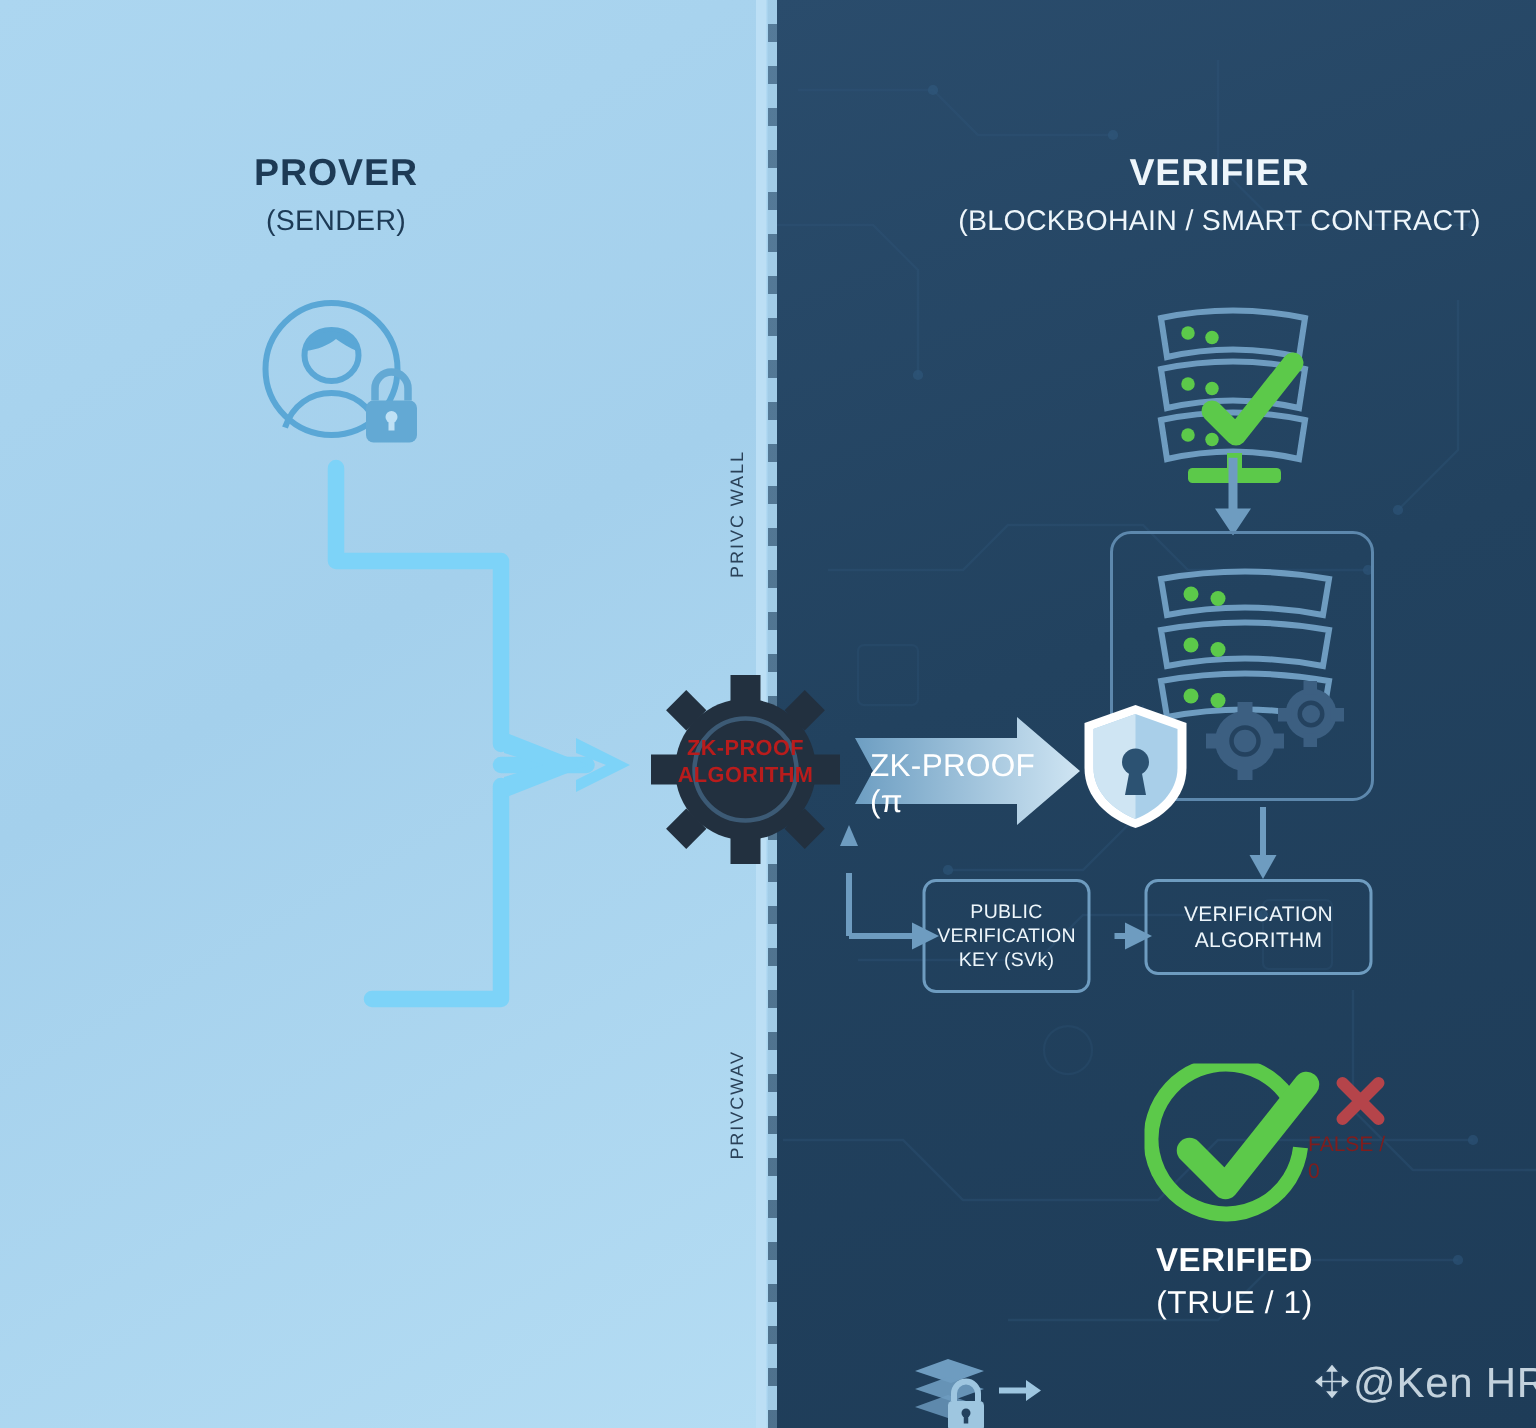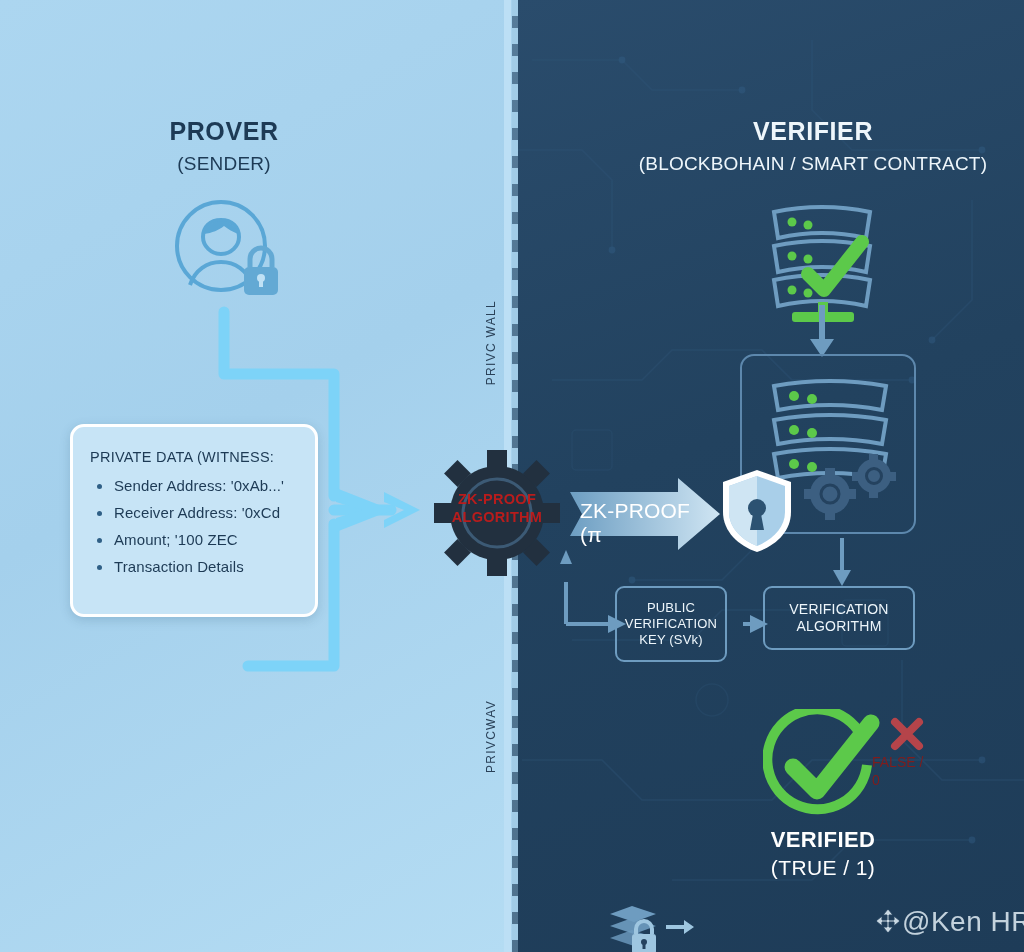--- a/index.html
+++ b/index.html
@@ -45,21 +45,21 @@
     transform: rotate(180deg);
     white-space: nowrap;
     font-weight: 500;
   }
   #wall-label-top { left: 484px; top: 300px; }
   #wall-label-bottom { left: 484px; top: 700px; }
 
   
   .header { position: absolute; text-align: center; }
   .header .title {
-    font-size: 25px; font-weight: bold; letter-spacing: .6px; margin-top: 16px;
+    font-size: 25px; font-weight: bold; letter-spacing: .6px;
   }
   .header .sub { font-size: 19px; margin-top: 7px; letter-spacing: .2px; }
   #prover-header { left: 74px; top: 101px; width: 300px; color: #1d3a55; }
   #verifier-header { left: 604px; top: 101px; width: 418px; color: #eef6fb; }
 
   
   #prover-avatar { position: absolute; left: 168px; top: 196px; width: 116px; height: 116px; }
 
   
   #private-data-card {
@@ -215,29 +215,20 @@
   <svg style="position:absolute;left:186px;top:296px;width:280px;height:400px" viewBox="0 0 280 400">
     <g fill="none" stroke="#7dd3f8" stroke-width="11" stroke-linecap="round" stroke-linejoin="round">
       <path d="M38 16 V78 L148 78 V200"></path>
       <path d="M62 370 L148 370 V228"></path>
       <path d="M148 214 H205"></path>
     </g>
     <path d="M150 192 L206 214 L150 236 L150 222 L176 214 L150 206 Z" fill="#7dd3f8"></path>
     <path d="M198 196 L234 214 L198 232 L198 224 L218 214 L198 206 Z" fill="#7dd3f8"></path>
   </svg>
 
-  <div id="private-data-card">
-    <div id="private-data-title">PRIVATE DATA (WITNESS:</div>
-    <ul class="pd-list">
-      <li class="pd-item">Sender Address: '0xAb...'</li>
-      <li class="pd-item">Receiver Address: '0xCd</li>
-      <li class="pd-item">Amount; '100 ZEC</li>
-      <li class="pd-item">Transaction Details</li>
-    </ul>
-  </div>
 
   <svg id="zk-gear" viewBox="0 0 126 126">
     <g fill="#22303f">
       <circle cx="63" cy="63" r="47"></circle>
       <g>
         <rect x="53" y="0" width="20" height="20"></rect>
         <rect x="53" y="106" width="20" height="20"></rect>
         <rect x="0" y="53" width="20" height="20"></rect>
         <rect x="106" y="53" width="20" height="20"></rect>
         <rect x="14" y="14" width="19" height="19" transform="rotate(45 23.5 23.5)"></rect>

